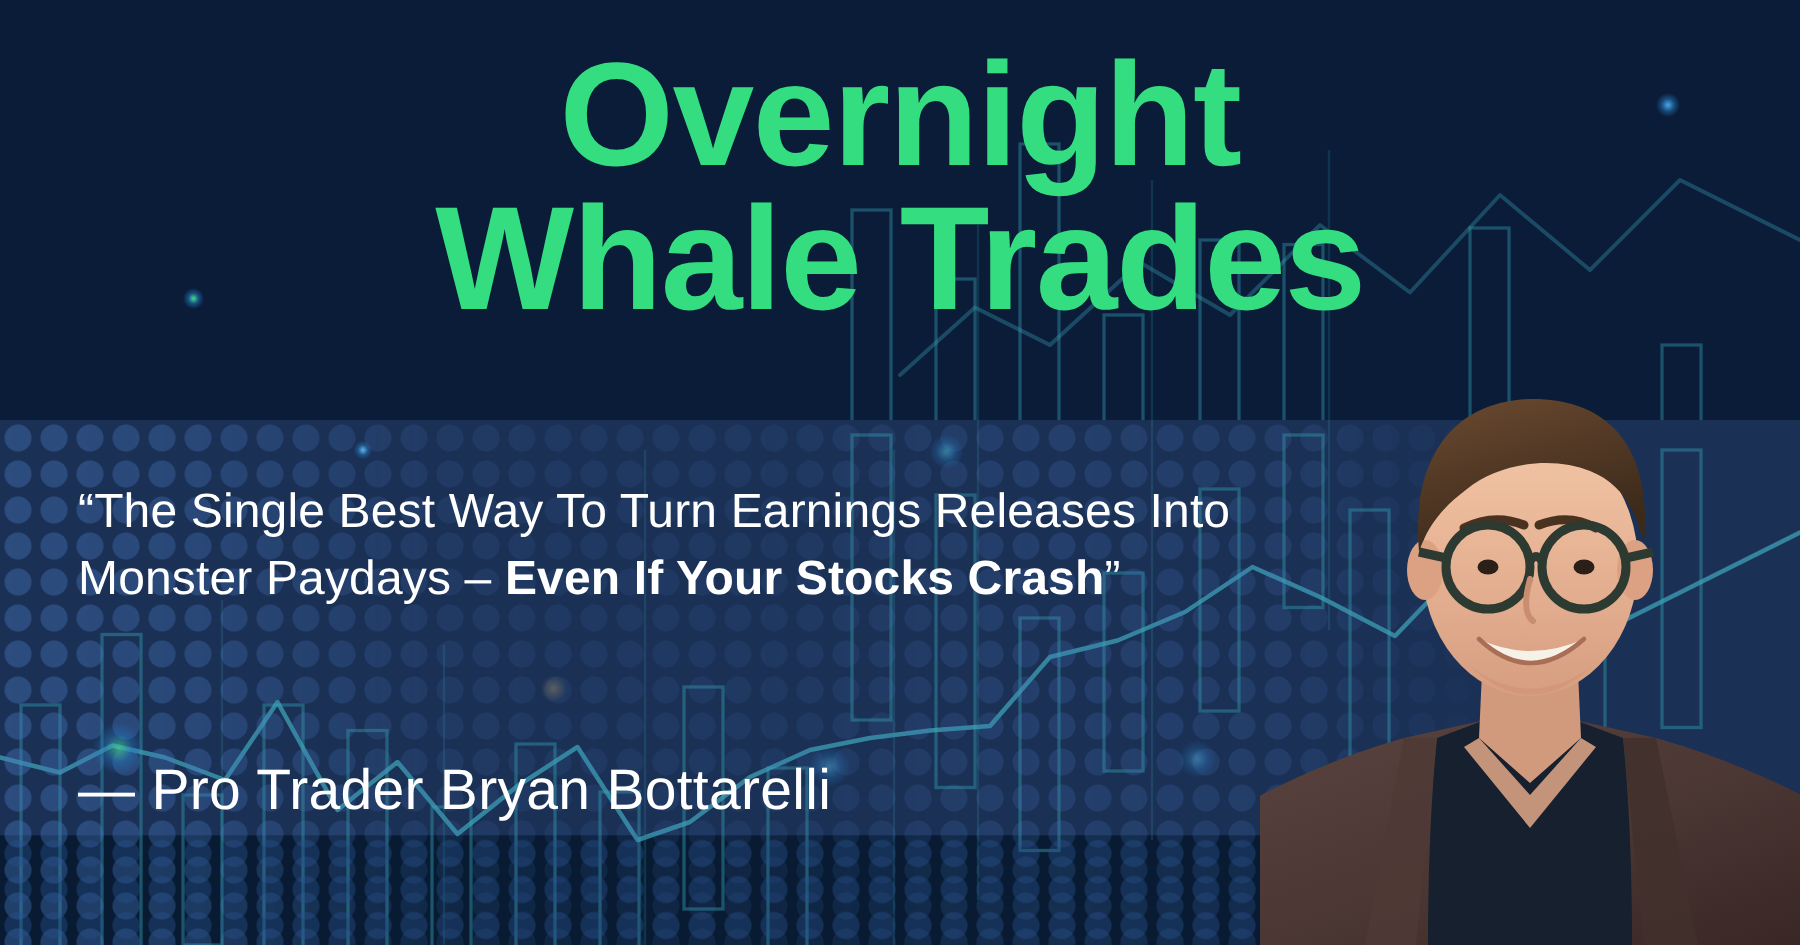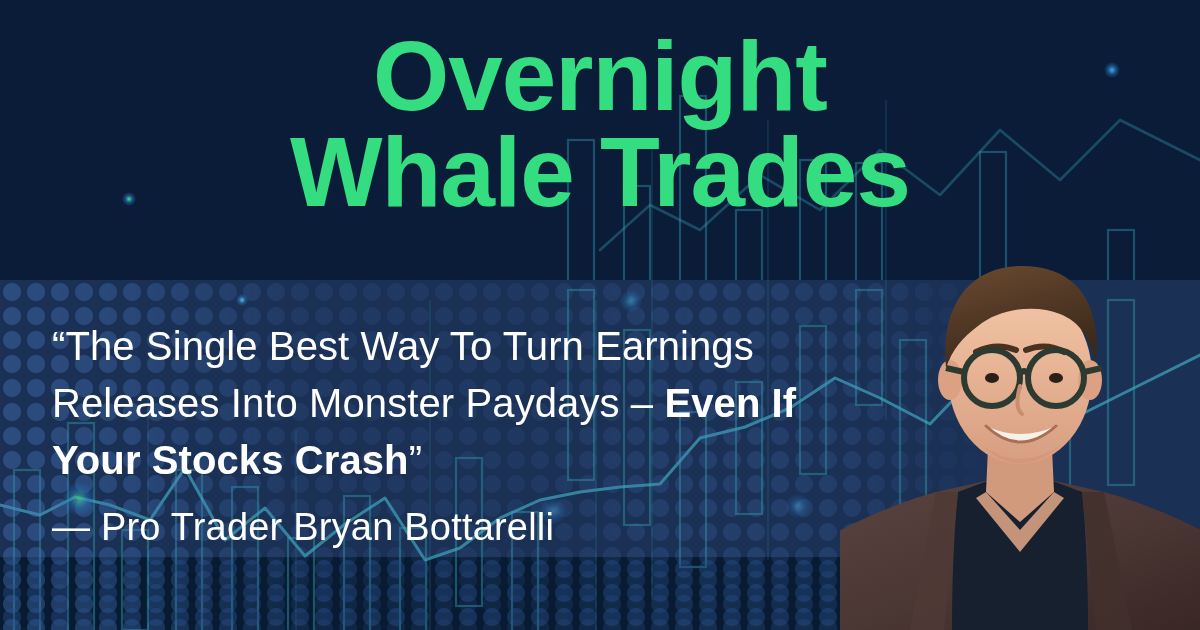--- a/index.html
+++ b/index.html
@@ -94,21 +94,21 @@
   .headline .l1 { display: block; text-align: center; }
   .headline .l2 { display: block; }
 
   
   .quote {
     position: absolute;
     left: 52px;
     top: 318px;
     width: 800px;
     color: #FFFFFF;
-    font-size: 40px;
+    font-size: 32px;
     line-height: 1.42;
     font-weight: 400;
     letter-spacing: 0.1px;
   }
   .quote b { font-weight: 700; }
 
   .attribution {
     position: absolute;
     left: 52px;
     top: 494px;

